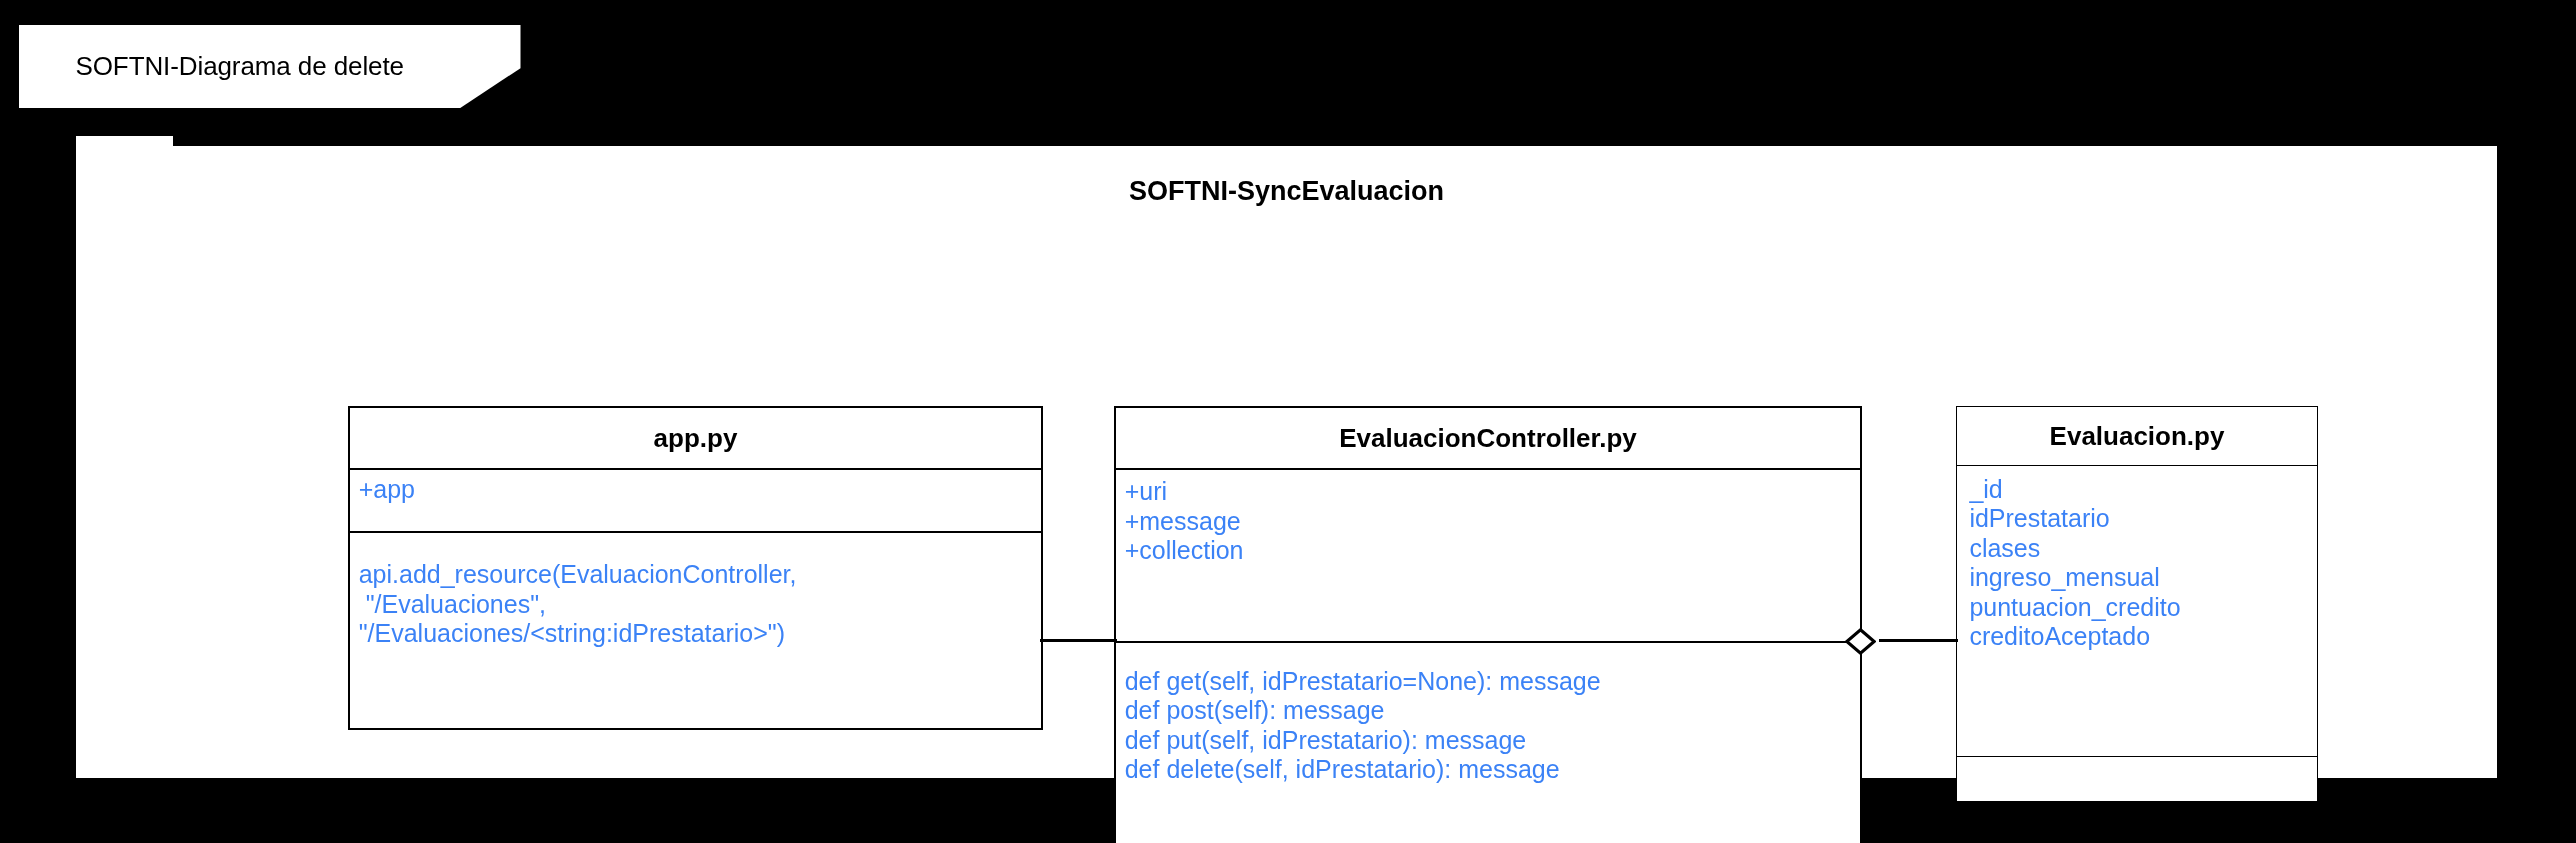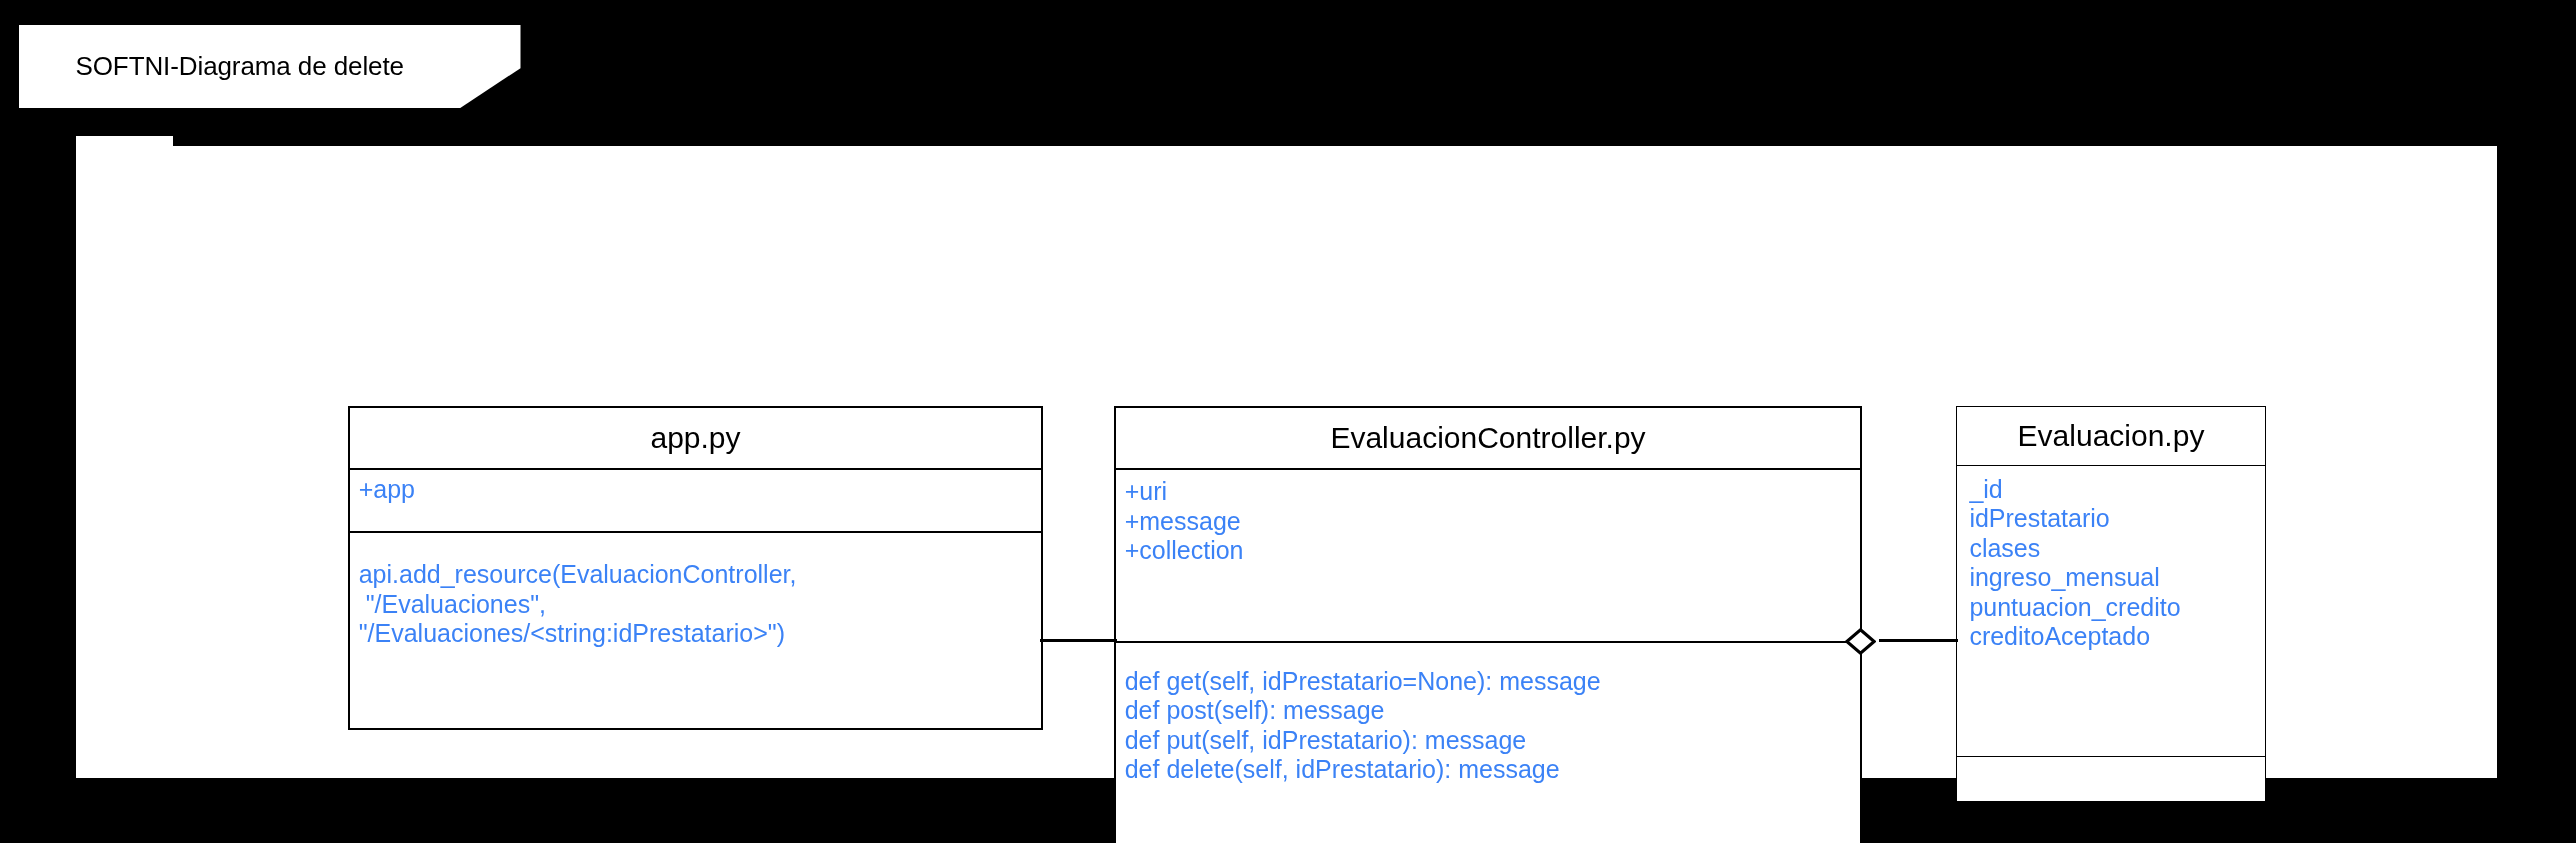--- a/index.html
+++ b/index.html
@@ -66,22 +66,22 @@
 
   
   .uml-class {
     position: absolute;
     background: #ffffff;
     border: 2.5px solid #000000;
     box-sizing: border-box;
   }
   .uml-header {
     text-align: center;
-    font-size: 30px;
-    font-weight: normal;
+    font-size: 26px;
+    font-weight: bold;
     color: #000000;
     border-bottom: 2.5px solid #000000;
     box-sizing: border-box;
     display: flex;
     align-items: center;
     justify-content: center;
   }
   .uml-compartment {
     box-sizing: border-box;
     padding: 8.7px 6.2px 6.2px 8.7px;
@@ -113,21 +113,21 @@
     height: 470px;
   }
   #class-evaluacioncontroller-py .uml-header { height: 62px; }
   #class-evaluacioncontroller-py .attrs { height: 171px; padding-top: 7.4px; }
   #class-evaluacioncontroller-py .ops { height: 233px; padding-top: 23.5px; }
 
   
   #class-evaluacion-py {
     left: 1880px;
     top: 260px;
-    width: 310px;
+    width: 362px;
     height: 396px;
     border-width: 1.9px;
   }
   #class-evaluacion-py .uml-header {
     height: 59px;
     border-bottom-width: 1.9px;
   }
   #class-evaluacion-py .attrs {
     height: 290px;
     padding-top: 8.7px;
@@ -167,20 +167,21 @@
 <body>
 
 <div id="diagram-title-tab">
   <span class="tab-text">SOFTNI-Diagrama de delete</span>
 </div>
 
 <div id="package-tab"></div>
 
 <div id="package-body">
 
+  <div id="package-title">SOFTNI-SyncEvaluacion</div>
 
   <div class="uml-class" id="class-app-py">
     <div class="uml-header">app.py</div>
     <div class="uml-compartment attrs">+app</div>
     <div class="uml-compartment ops divider-top">api.add_resource(EvaluacionController,
  "/Evaluaciones",
 "/Evaluaciones/&lt;string:idPrestatario&gt;")</div>
   </div>
 
   <div class="uml-class" id="class-evaluacioncontroller-py">

